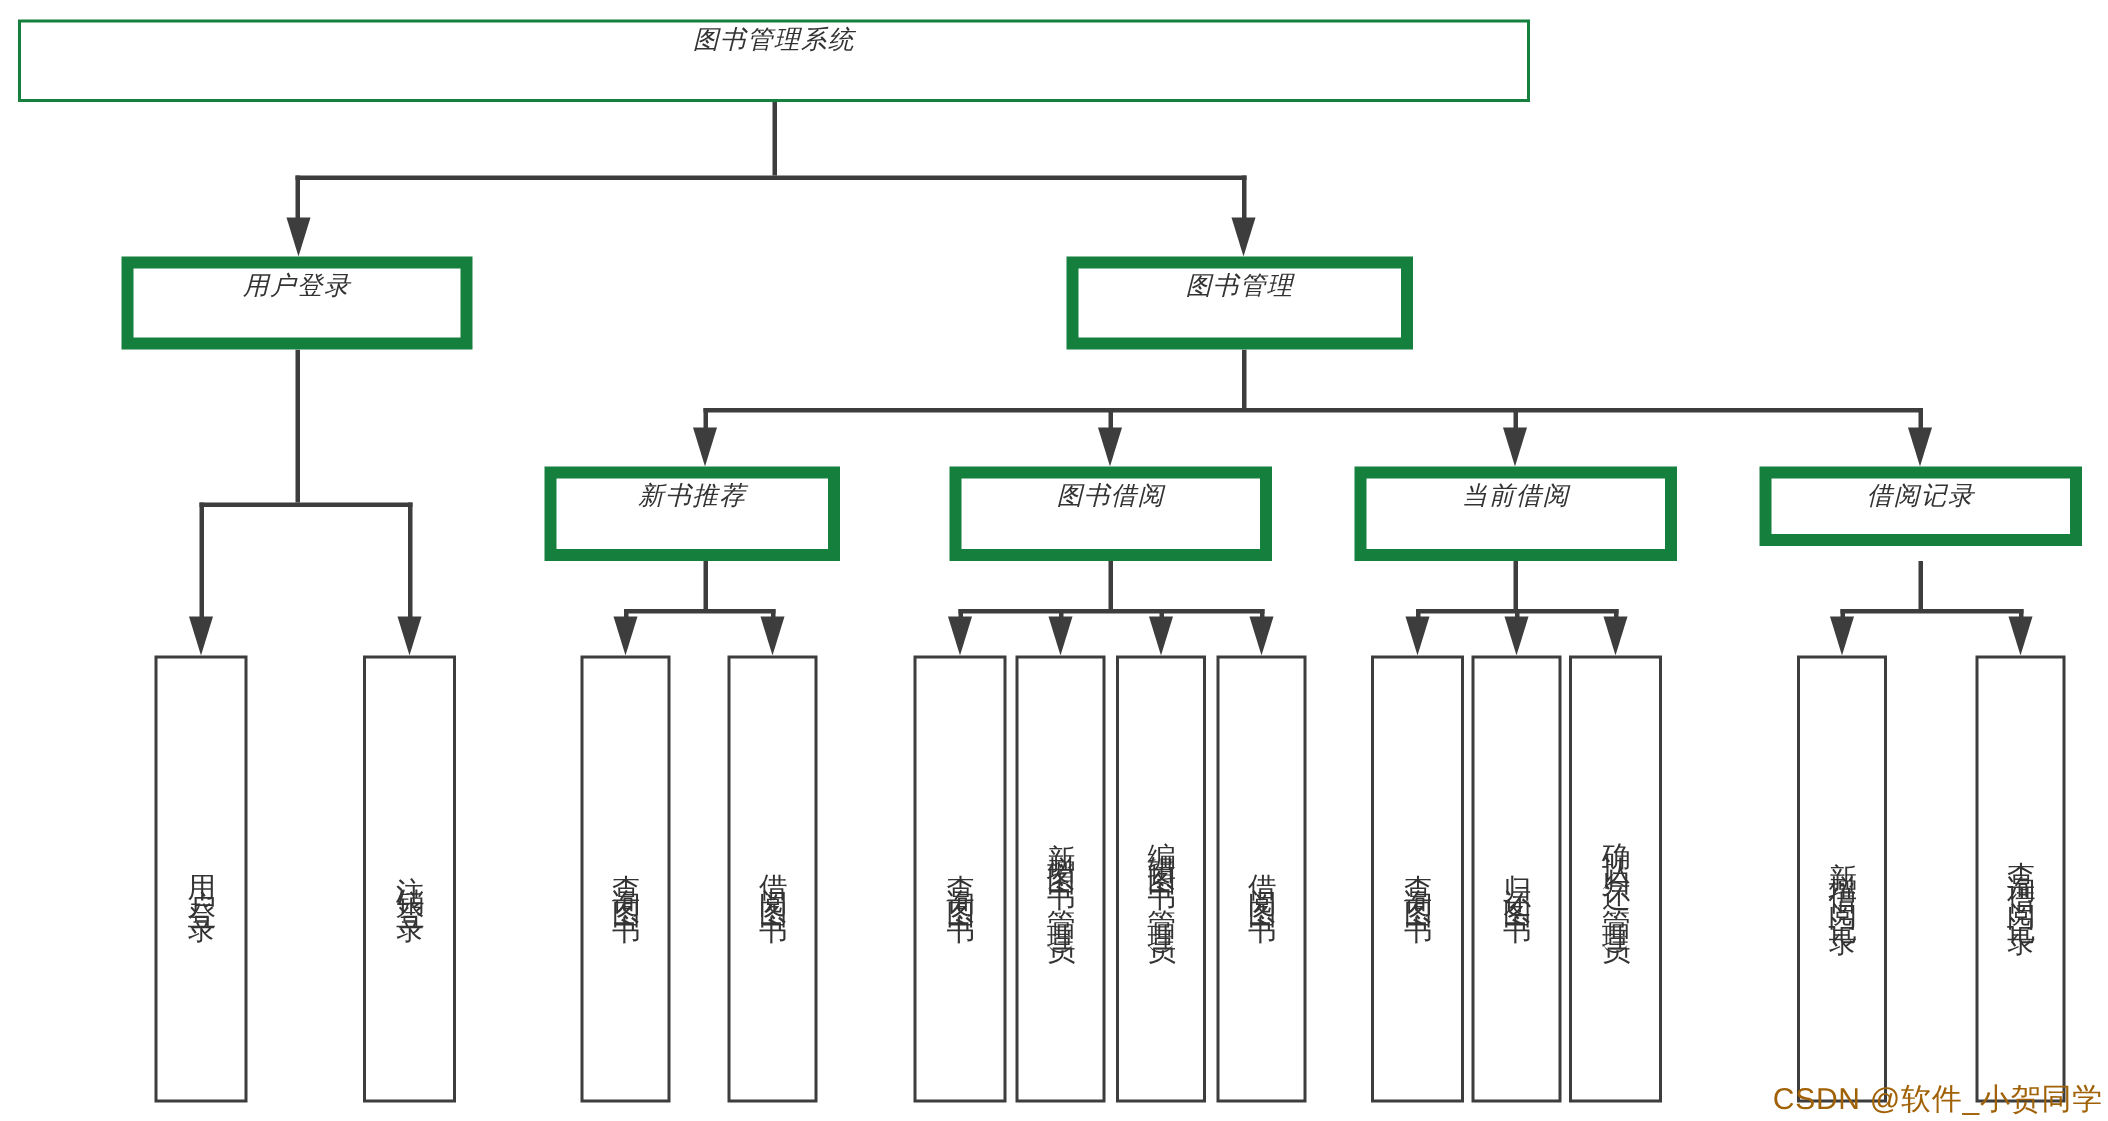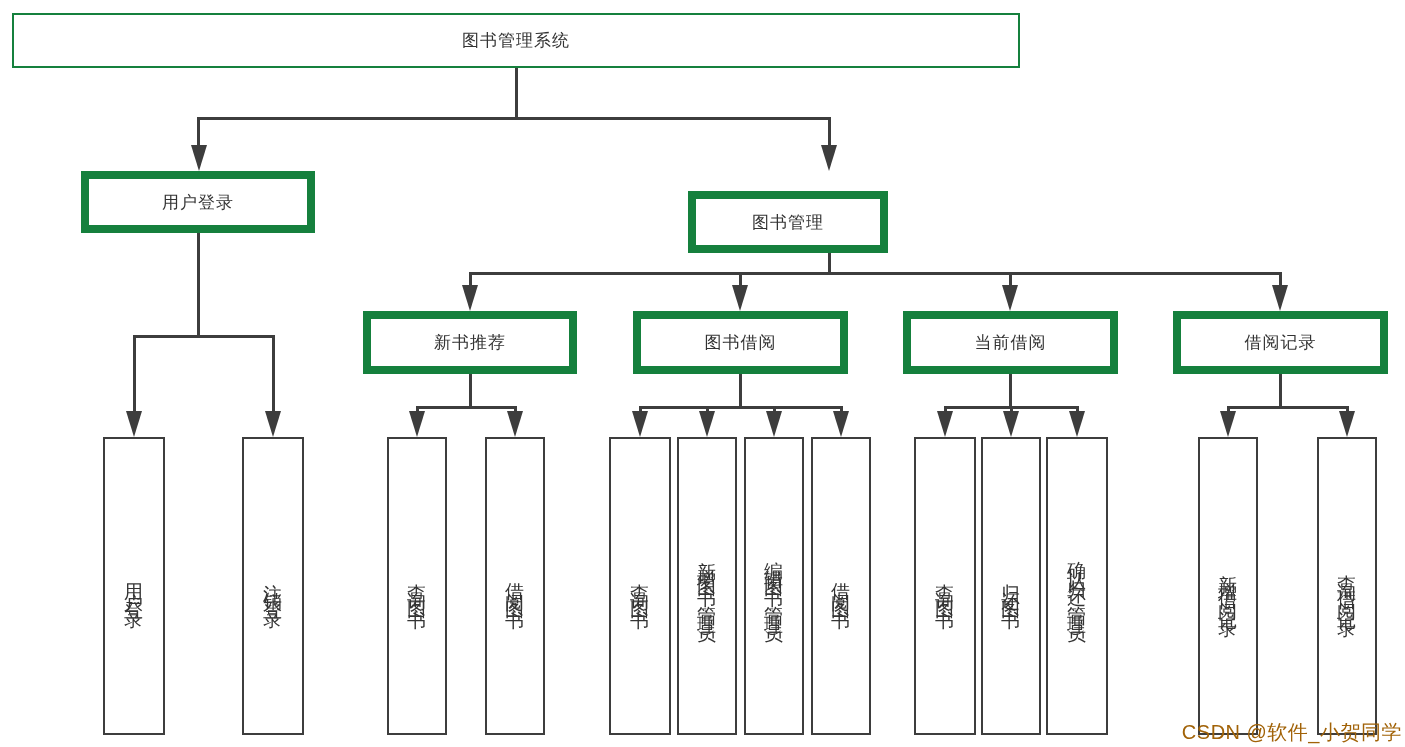--- a/index.html
+++ b/index.html
@@ -8,33 +8,34 @@
     width:1405px;height:747px;
     background:#ffffff;
     font-family:"Liberation Sans","DejaVu Sans",sans-serif;
     overflow:hidden;
   }
   
   .node{
     position:absolute;
     border:8px solid #15803d;
     background:#ffffff;
-    display:flex;align-items:center;justify-content:center;
+    display:flex;justify-content:center;
     font-size:17px;color:#333333;
     letter-spacing:1px;
     box-sizing:border-box;
     z-index:2;
+    font-style:italic;
   }
   #root{left:12px;top:13px;width:1008px;height:55px;border-width:2px;}
   #n-login{left:81px;top:171px;width:234px;height:62px;}
-  #n-mgmt{left:688px;top:171px;width:200px;height:62px;margin-top:20px;}
-  #n-newbook{left:363px;top:311px;width:214px;height:63px;}
+  #n-mgmt{left:711px;top:171px;width:231px;height:62px;}
+  #n-newbook{left:363px;top:311px;width:197px;height:63px;}
   #n-borrow{left:633px;top:311px;width:215px;height:63px;}
   #n-current{left:903px;top:311px;width:215px;height:63px;}
-  #n-record{left:1173px;top:311px;width:215px;height:63px;}
+  #n-record{left:1173px;top:311px;width:215px;height:53px;}
   
   .leaf{
     position:absolute;
     top:437px;height:298px;
     border:2px solid #3d3d3d;
     background:#ffffff;
     display:flex;align-items:center;justify-content:center;
     box-sizing:border-box;
     z-index:2;
   }

